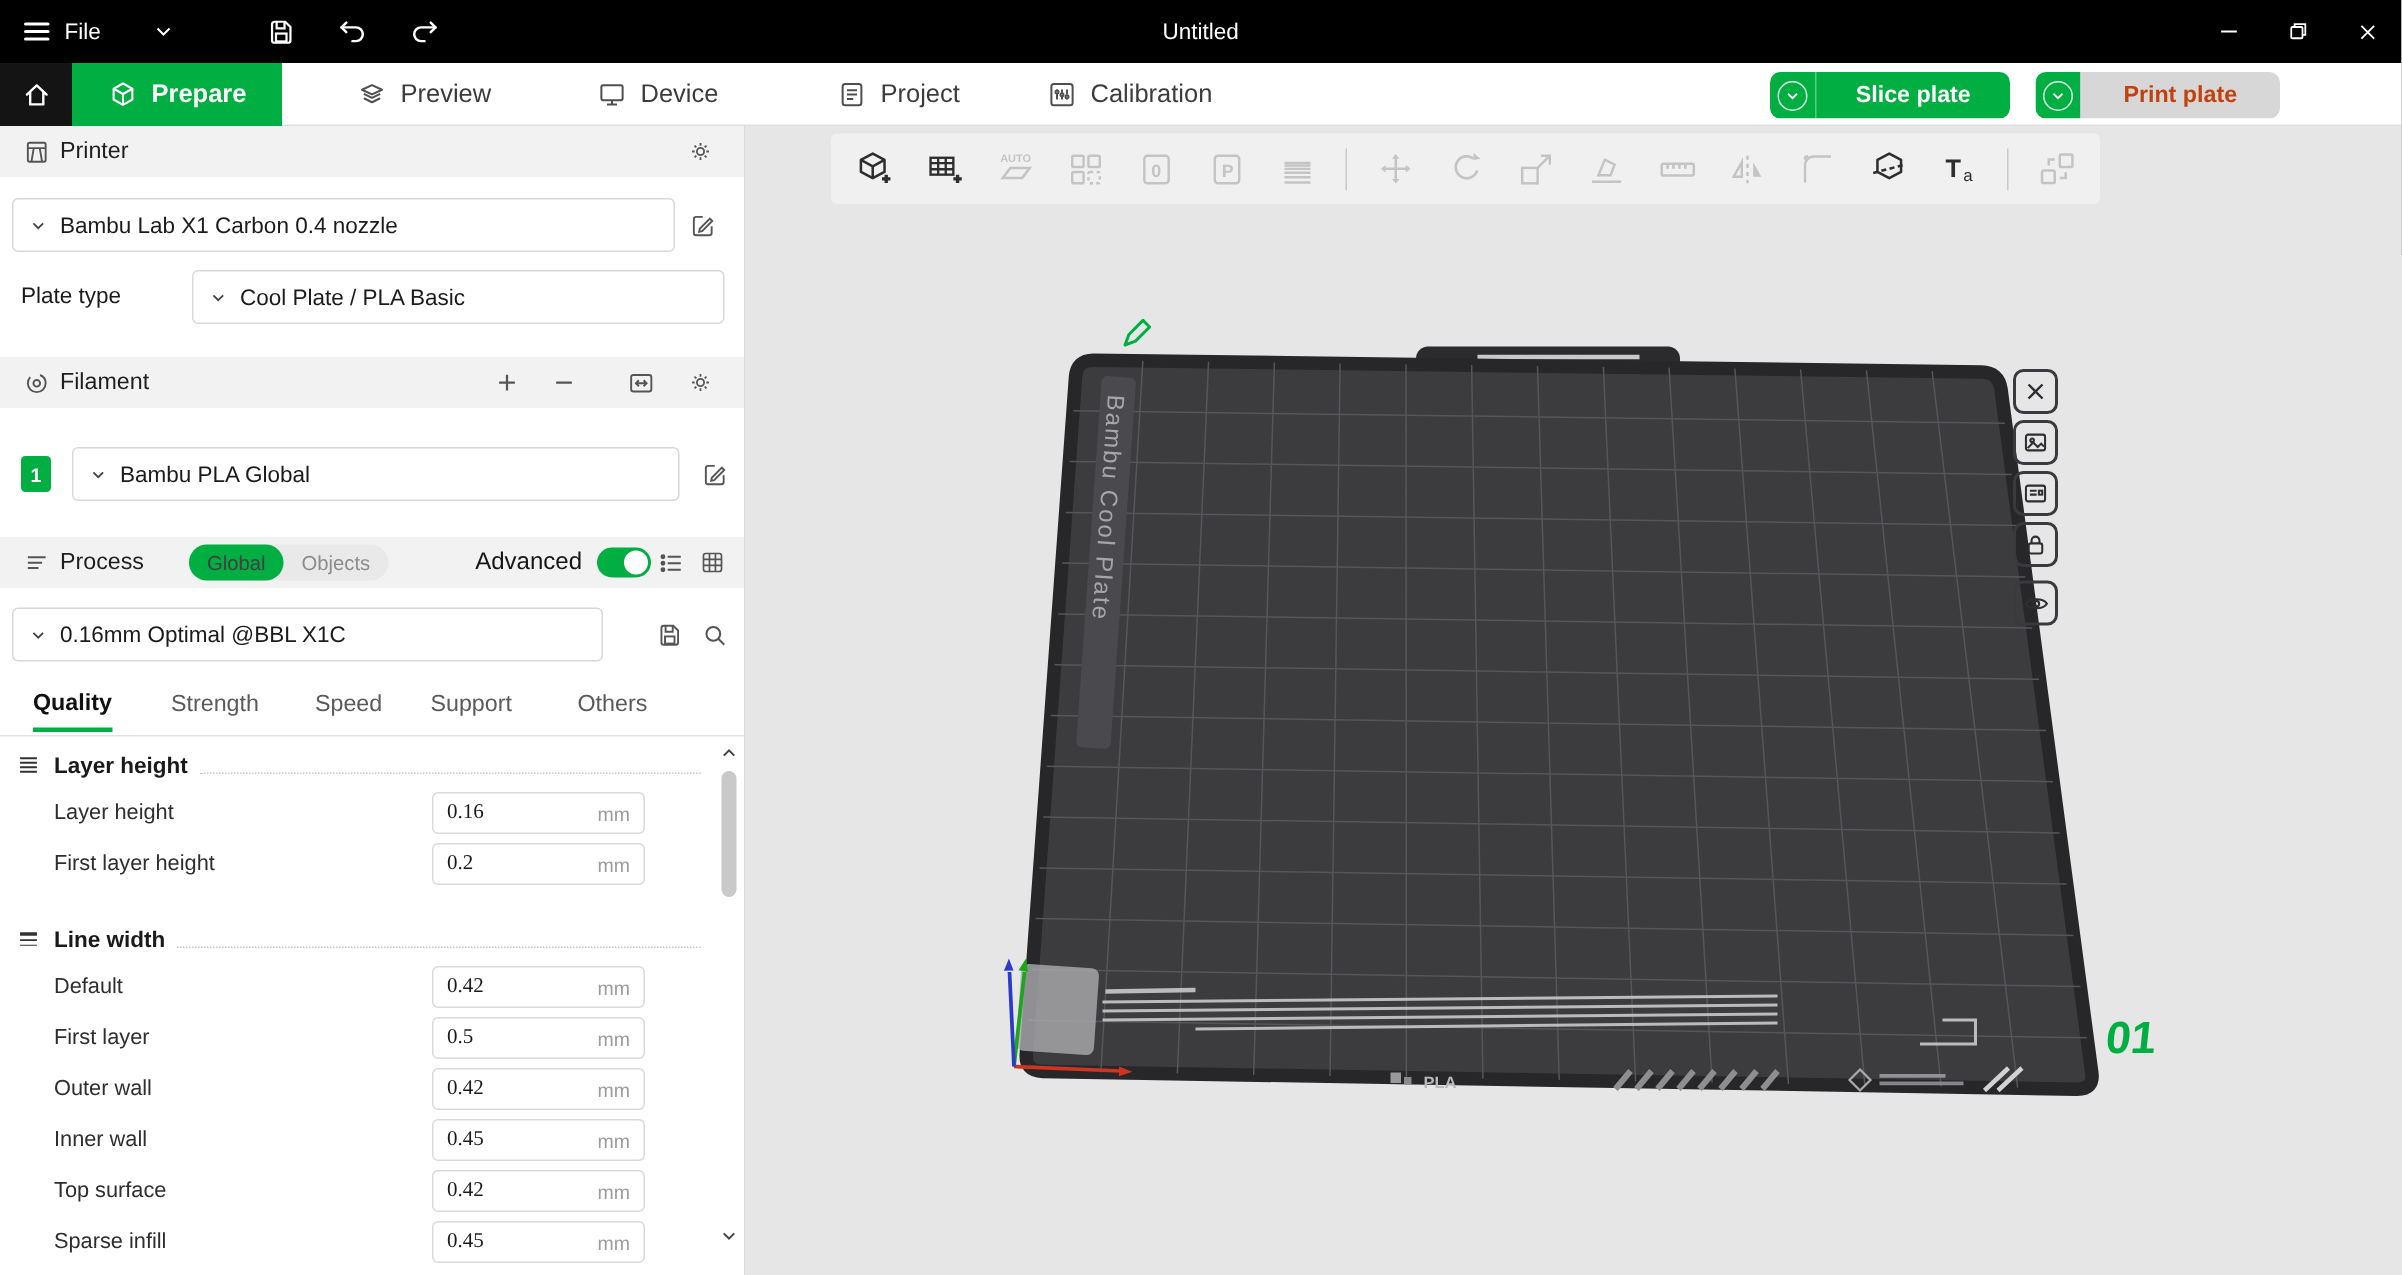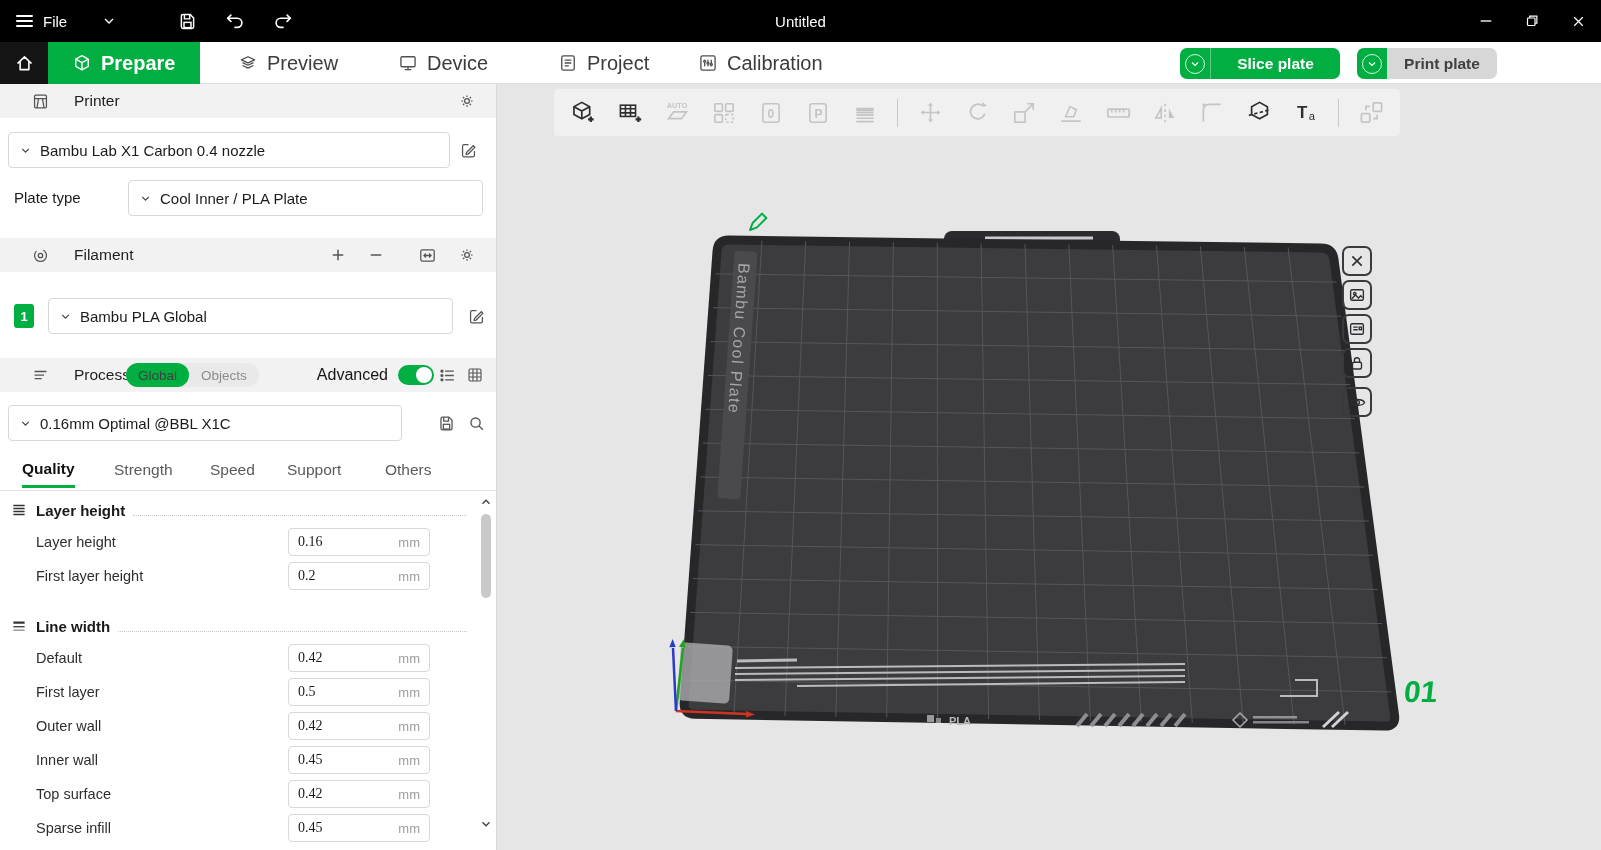--- a/index.html
+++ b/index.html
@@ -14,36 +14,36 @@
 .fm-chev{margin-left:24px;display:flex}
 .tb-actions{display:flex;align-items:center;gap:20px;margin-left:40px}
 .tb-btn{width:28px;height:28px;display:flex;align-items:center;justify-content:center;color:#fff;cursor:pointer}
 .tb-title{position:absolute;left:0;right:0;text-align:center;font-size:15px;pointer-events:none}
 .win-controls{margin-left:auto;display:flex;height:100%}
 .win-btn{width:46px;height:100%;display:flex;align-items:center;justify-content:center;color:#fff;cursor:pointer}
 
 
 .tabbar{position:absolute;left:0;top:42px;width:100%;height:42px;background:#fff;border-bottom:1px solid #DFDFDF;z-index:25}
 .home-btn{position:absolute;left:0;top:0;width:48px;height:42px;background:#141414;display:flex;align-items:center;justify-content:center;cursor:pointer;color:#fff}
-.tab{position:absolute;top:0;height:42px;display:flex;align-items:center;gap:9px;font-size:20px;color:#3C3C3C;cursor:pointer}
+.tab{position:absolute;top:0;height:42px;display:flex;align-items:center;gap:9px;font-size:17px;color:#3C3C3C;cursor:pointer}
 .tab .ticon{color:#4F4F4F;display:flex}
 .tab.active{background:#00AE42;color:#fff;padding:0 24px;font-weight:bold}
 .tab.active .ticon{color:#fff}
 .action-group{position:absolute;top:6px;height:31px;display:flex;border-radius:7px;overflow:hidden;cursor:pointer}
 .ag-chev{width:30px;display:flex;align-items:center;justify-content:center;background:#00AE42;color:#fff}
 .circ{width:20px;height:20px;border-radius:50%;border:1.5px solid rgba(255,255,255,.85);display:flex;align-items:center;justify-content:center}
 .ag-main{display:flex;align-items:center;justify-content:center;font-size:15.5px;font-weight:bold}
 .slice{left:1180px}
 .slice .ag-main{background:#00AE42;color:#fff;width:130px;border-left:1px solid rgba(255,255,255,.35)}
 .print{left:1357px}
-.print .ag-main{background:#D7D7D7;color:#404040;width:110px}
+.print .ag-main{background:#D7D7D7;color:#c2410c;width:133px}
 
 
 .sidebar{position:absolute;left:0;top:84px;width:497px;height:766px;background:#fff;border-right:1px solid #D9D9D9;z-index:10}
-.sec-head{position:absolute;left:0;width:100%;height:34px;background:#F2F2F3;display:flex;align-items:center;gap:24px;padding-left:30px;font-size:15.5px;color:#1f1f1f}
+.sec-head{position:absolute;left:0;width:100%;height:34px;background:#F2F2F3;display:flex;align-items:center;gap:6px;padding-left:14px;font-size:15.5px;color:#1f1f1f}
 .icon-btn{display:flex;align-items:center;justify-content:center;width:26px;height:26px;color:#555;cursor:pointer;flex:none}
 .abs{position:absolute}
 .combo{position:absolute;display:flex;align-items:center;gap:8px;height:36px;border:1px solid #D8D8D8;border-radius:4px;background:#fff;padding:0 10px;font-size:15px;color:#1b1b1b;cursor:pointer;white-space:nowrap}
 .cchev{color:#444;display:flex;flex:none}
 .plabel-static{position:absolute;font-size:15px;color:#1a1a1a;line-height:36px}
 .slot-badge{position:absolute;width:20px;height:24px;background:#00AE42;color:#fff;font-size:13px;font-weight:bold;display:flex;align-items:center;justify-content:center;border-radius:3px}
 .scope{position:absolute;left:126px;top:5px;height:24px;background:#E9E9E9;border-radius:12px;display:flex;align-items:center;cursor:pointer}
 .scope .on{background:#00AE42;color:#404040;border-radius:12px;height:24px;display:flex;align-items:center;padding:0 12px;font-size:13.5px}
 .scope .off{color:#8C8C8C;padding:0 12px;font-size:13.5px}
 .adv-label{position:absolute;left:296px;top:0;width:92px;text-align:right;line-height:34px;font-size:16px;color:#161616}
@@ -256,21 +256,21 @@
         </svg>
     </span>
 
     <span class="plabel-static" style="left:14px;top:96px">Plate type</span>
     <div class="combo" style="left:128px;top:96px;width:355px">
       <span class="cchev">
         <svg width="13" height="13" viewBox="0 0 24 24" fill="none" stroke="currentColor" stroke-width="2.2">
             <path d="M6 9l6 6 6-6"></path>
           </svg>
       </span>
-      <span>Cool Inner / PLA Plate</span>
+      <span>Cool Plate / PLA Basic</span>
     </div>
 
     <div class="sec-head" style="top:154px">
       <span class="icon-btn" style="width:20px">
         <svg width="19" height="19" viewBox="0 0 24 24" fill="none" stroke="currentColor" stroke-width="1.6">
             <circle cx="12" cy="12" r="7.5" stroke-dasharray="29 9"></circle>
             <circle cx="12" cy="12" r="2.8"></circle>
           </svg>
       </span>
       <span>Filament</span>

